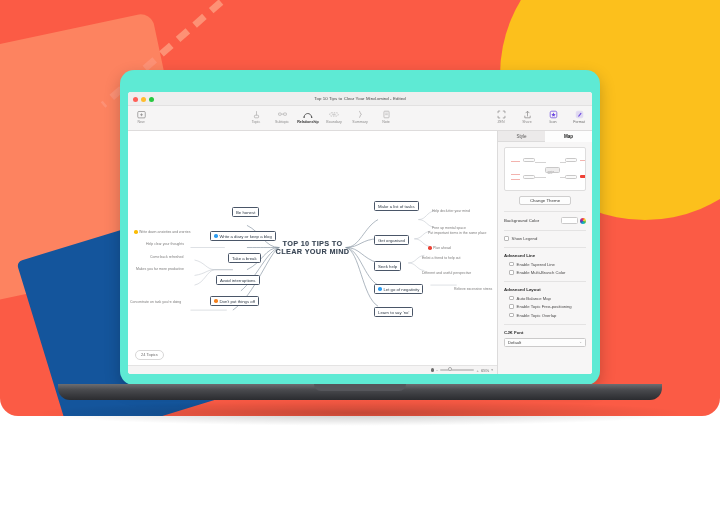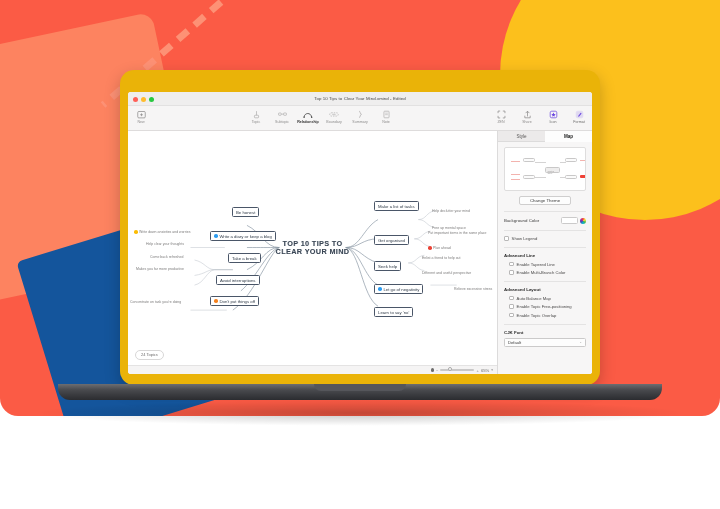--- a/index.html
+++ b/index.html
@@ -32,21 +32,21 @@
   }
   #bg-yellow-arc {
     position:absolute; left:600px; top:170px; width:270px; height:270px;
     border-radius:50%; border:34px solid #fcc01c; border-color:#fcc01c transparent transparent transparent;
     transform:rotate(132deg);
   }
   
   #laptop { position:absolute; left:120px; top:70px; width:480px; height:340px; }
   #laptop-lid {
     position:absolute; left:0; top:0; width:480px; height:315px;
-    background:#eab308; border-radius:14px;
+    background:#5eead4; border-radius:14px;
     box-shadow:0 6px 16px rgba(0,0,0,.22);
     padding:22px 8px 11px 8px;
   }
   #screen {
     width:100%; height:100%; background:#ffffff; border-radius:3px; overflow:hidden;
     display:flex; flex-direction:column;
   }
   #laptop-base {
     position:absolute; left:-62px; top:314px; width:604px; height:16px;
     background:linear-gradient(#6c6d71 0%, #4a4b4f 35%, #3b3c40 65%, #2b2c30 100%);

